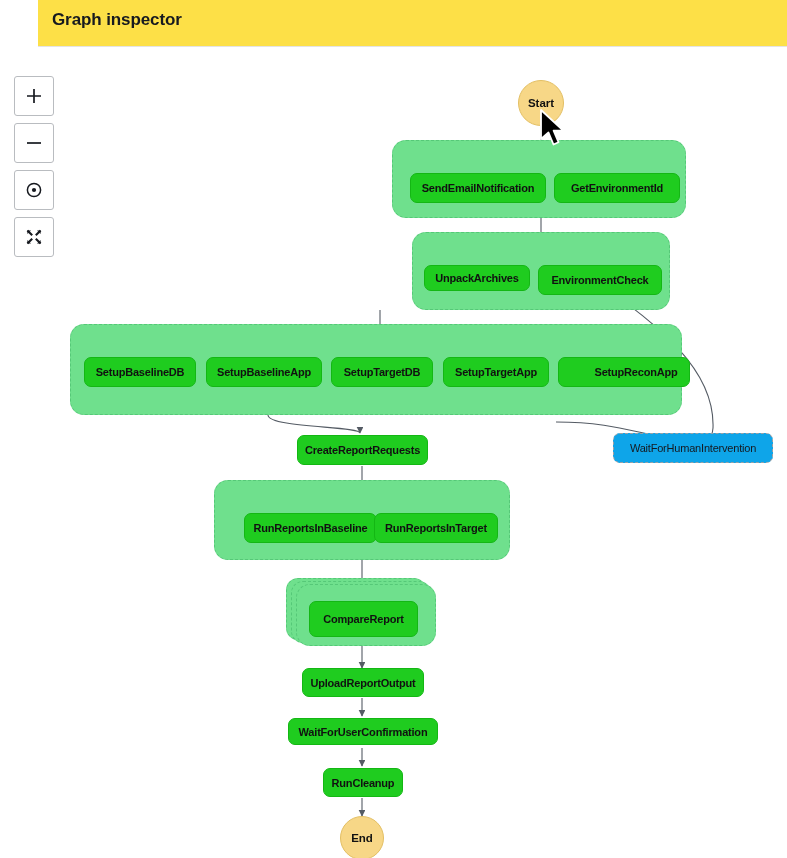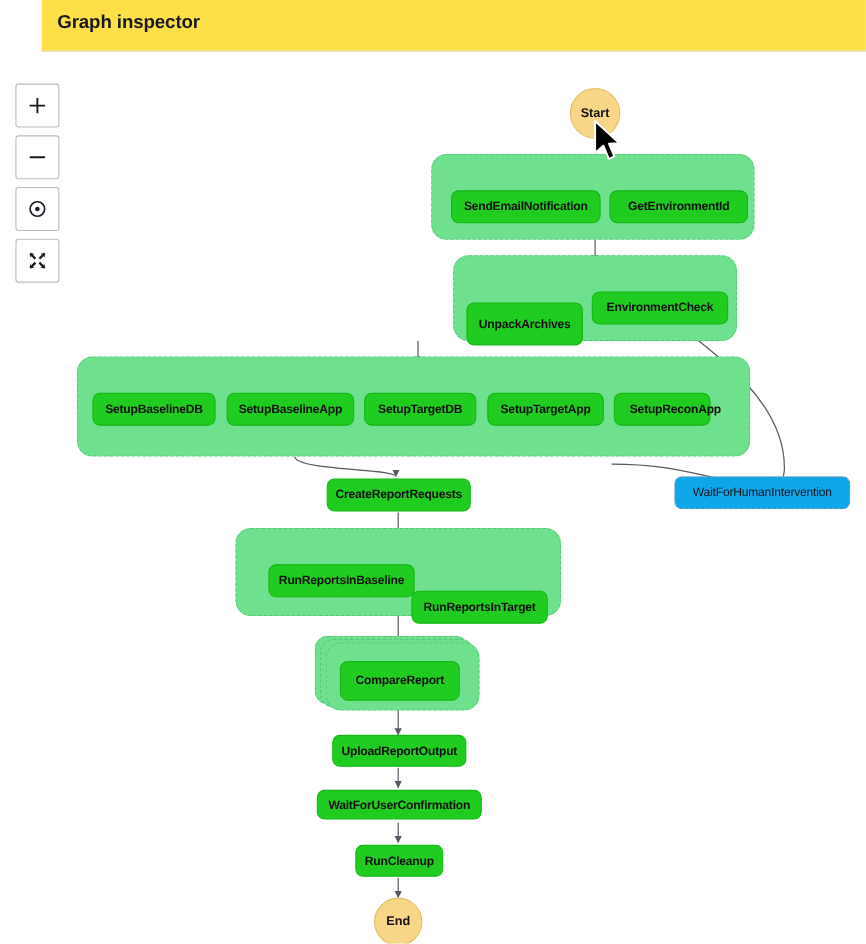--- a/index.html
+++ b/index.html
@@ -167,35 +167,35 @@
     <div class="group-stack-shadow" style="left:286px; top:530px; width:140px; height:62px;"></div>
     <div class="group-stack-shadow" style="left:291px; top:533px; width:140px; height:62px;"></div>
     <div class="group" style="left:296px; top:536px; width:140px; height:62px;"></div>
 
     <div class="terminal" style="left:518px; top:32px; width:46px; height:46px;">Start</div>
     <div class="terminal" style="left:340px; top:768px; width:44px; height:44px;">End</div>
 
     <div class="node" style="left:410px; top:125px; width:136px; height:30px;">SendEmailNotification</div>
     <div class="node" style="left:554px; top:125px; width:126px; height:30px;">GetEnvironmentId</div>
 
-    <div class="node" style="left:424px; top:217px; width:106px; height:39px;margin-top:10px;">UnpackArchives</div>
+    <div class="node" style="left:424px; top:217px; width:106px; height:26px;">UnpackArchives</div>
     <div class="node" style="left:538px; top:217px; width:124px; height:30px;">EnvironmentCheck</div>
 
     <div class="node" style="left:84px;  top:309px; width:112px; height:30px;">SetupBaselineDB</div>
     <div class="node" style="left:206px; top:309px; width:116px; height:30px;">SetupBaselineApp</div>
     <div class="node" style="left:331px; top:309px; width:102px; height:30px;">SetupTargetDB</div>
     <div class="node" style="left:443px; top:309px; width:106px; height:30px;">SetupTargetApp</div>
-    <div class="node" style="left:558px; top:309px; width:88px; height:30px;padding-left:24px;">SetupReconApp</div>
+    <div class="node" style="left:558px; top:309px; width:132px; height:30px;padding-left:24px;">SetupReconApp</div>
 
     <div class="node inactive" style="left:613px; top:385px; width:160px; height:30px;">WaitForHumanIntervention</div>
 
     <div class="node" style="left:297px; top:387px; width:131px; height:30px;">CreateReportRequests</div>
 
     <div class="node" style="left:228px; top:465px; width:133px; height:30px;margin-left:16px;">RunReportsInBaseline</div>
-    <div class="node" style="left:374px; top:489px; width:124px; height:30px;">RunReportsInTarget</div>
+    <div class="node" style="left:374px; top:465px; width:124px; height:30px;">RunReportsInTarget</div>
 
     <div class="node" style="left:309px; top:553px; width:109px; height:36px;">CompareReport</div>
 
     <div class="node" style="left:302px; top:620px; width:122px; height:29px;">UploadReportOutput</div>
     <div class="node" style="left:288px; top:670px; width:150px; height:27px;">WaitForUserConfirmation</div>
     <div class="node" style="left:323px; top:720px; width:80px; height:29px;">RunCleanup</div>
 
     <div class="toolbar">
       <div class="tool-btn">
         <span>

